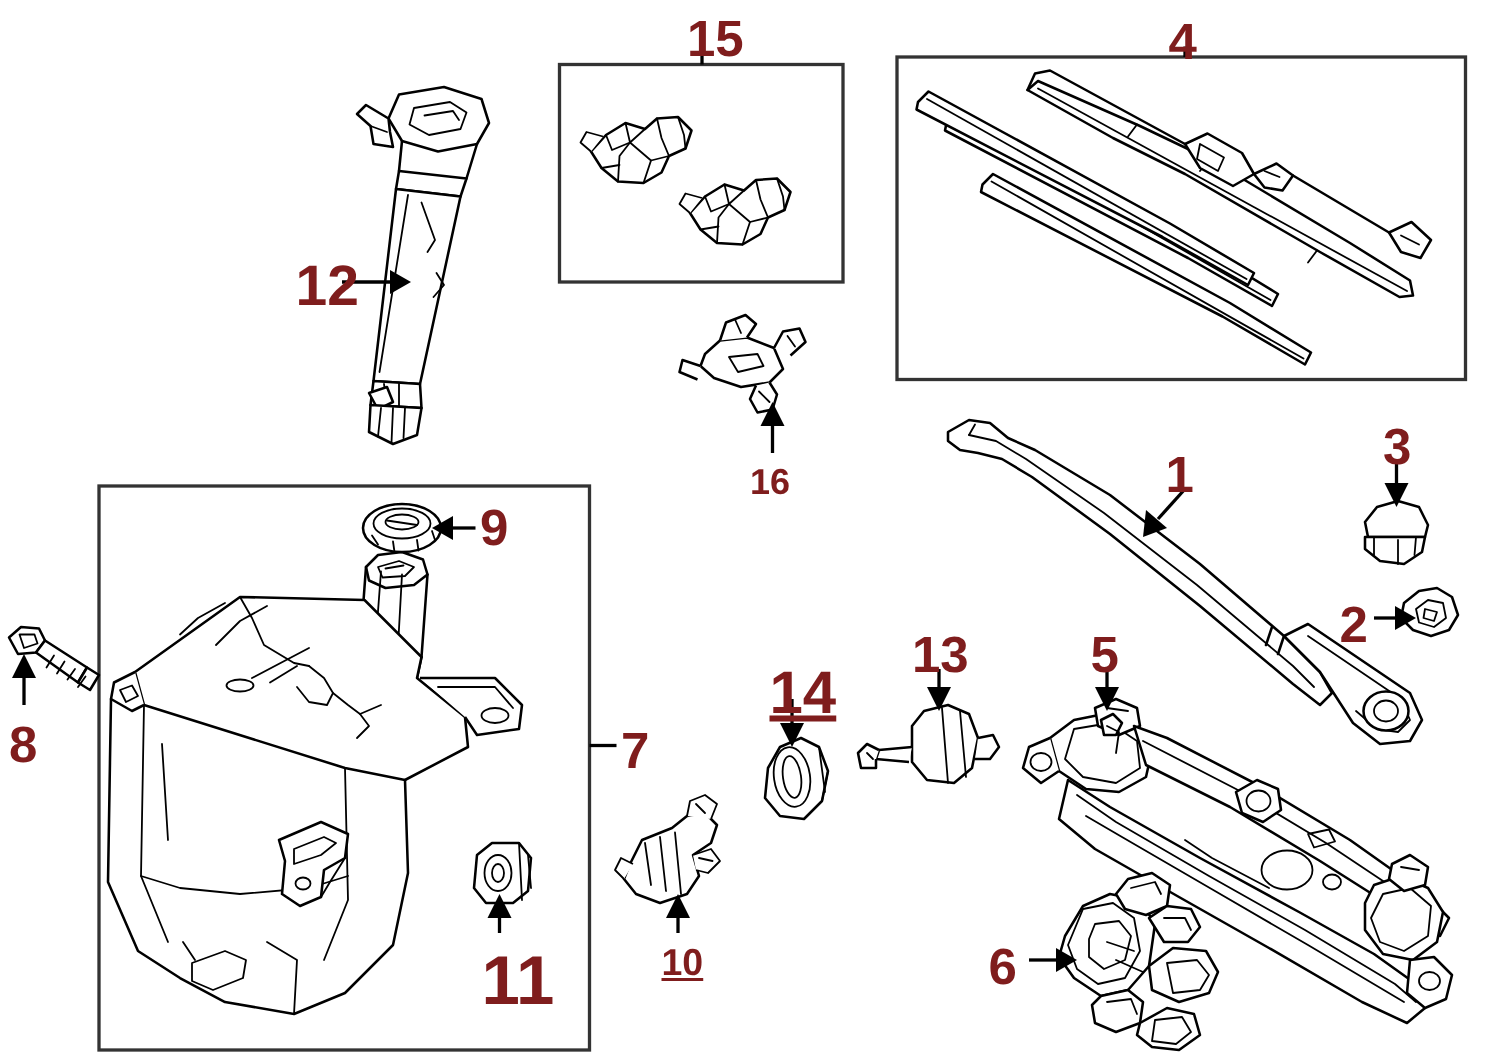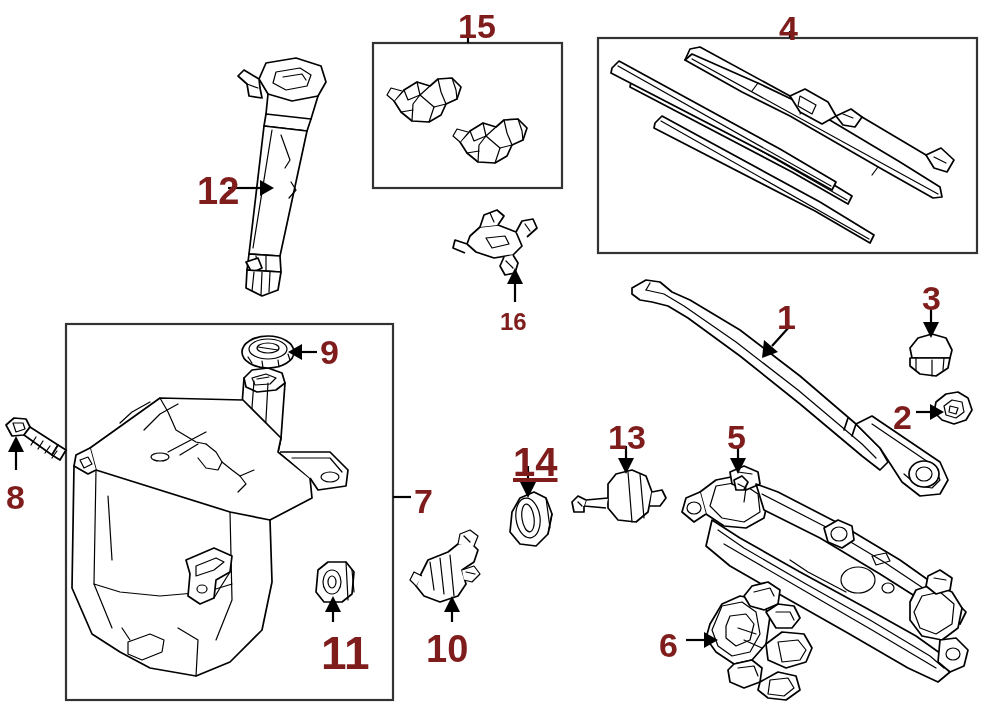--- a/index.html
+++ b/index.html
@@ -387,21 +387,21 @@
 
 <div class="callout" style="left:777px;top:300px;font-size:34px;">1</div>
 <div class="callout" style="left:893px;top:400px;font-size:34px;">2</div>
 <div class="callout" style="left:922px;top:281px;font-size:34px;">3</div>
 <div class="callout" style="left:779px;top:11px;font-size:34px;">4</div>
 <div class="callout" style="left:727px;top:420px;font-size:34px;">5</div>
 <div class="callout" style="left:659px;top:628px;font-size:34px;">6</div>
 <div class="callout" style="left:414px;top:484px;font-size:34px;">7</div>
 <div class="callout" style="left:6px;top:480px;font-size:34px;">8</div>
 <div class="callout" style="left:320px;top:335px;font-size:34px;">9</div>
-<div class="callout" style="left:426px;top:630px;font-size:38px;">10</div>
+<div class="callout" style="left:441px;top:630px;font-size:25px;text-decoration:underline;">10</div>
 <div class="callout" style="left:321px;top:630px;font-size:46px;">11</div>
 <div class="callout" style="left:197px;top:172px;font-size:38px;">12</div>
 <div class="callout" style="left:608px;top:420px;font-size:34px;">13</div>
 <div class="callout" style="left:513px;top:442px;font-size:40px;text-decoration:underline;">14</div>
 <div class="callout" style="left:458px;top:9px;font-size:34px;">15</div>
 <div class="callout" style="left:500px;top:310px;font-size:24px;">16</div>
 
 </div>
 
 </body></html>

